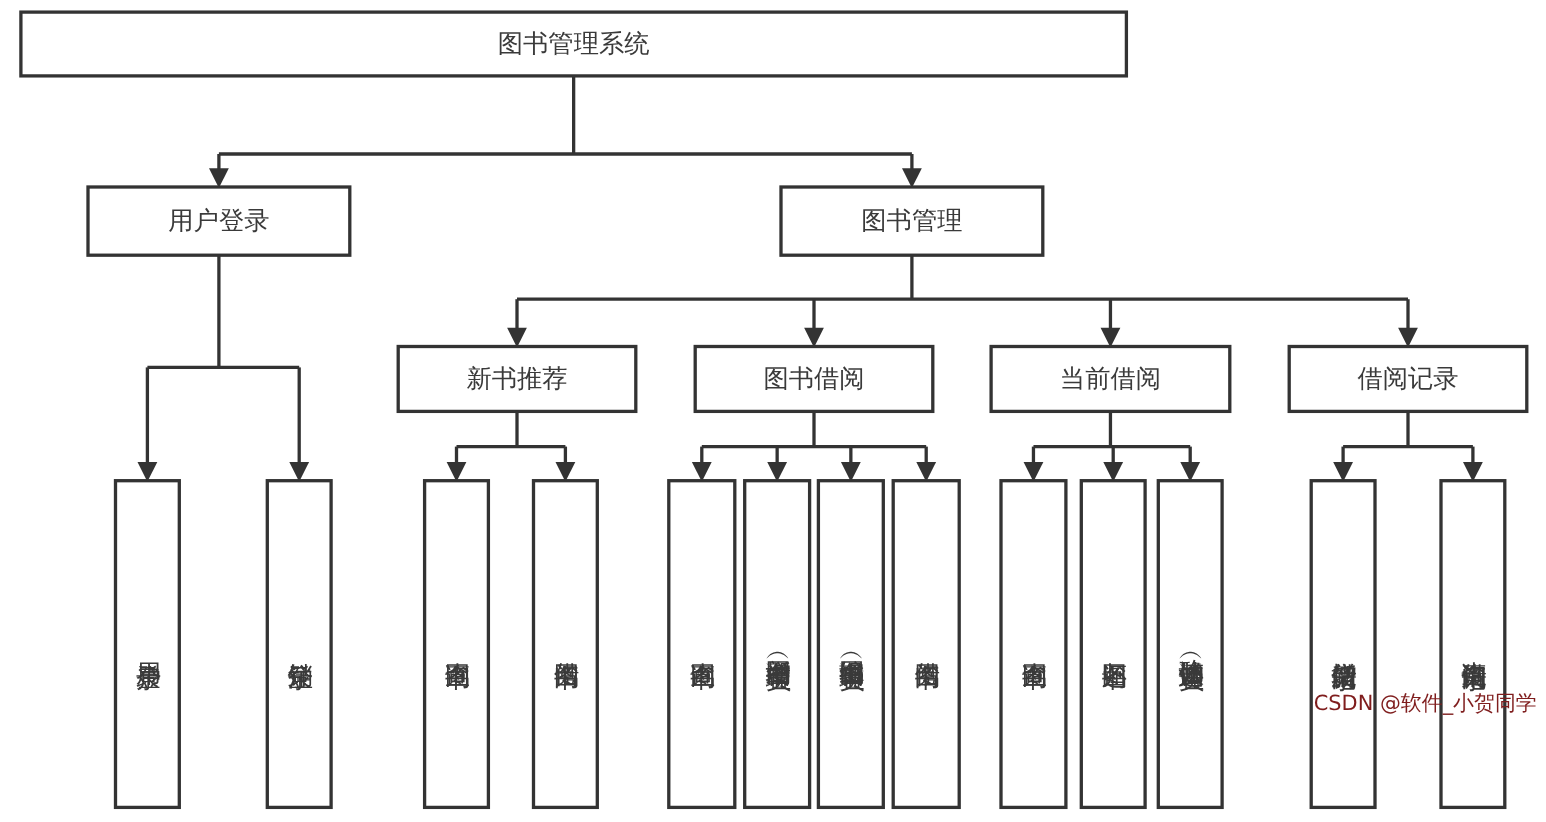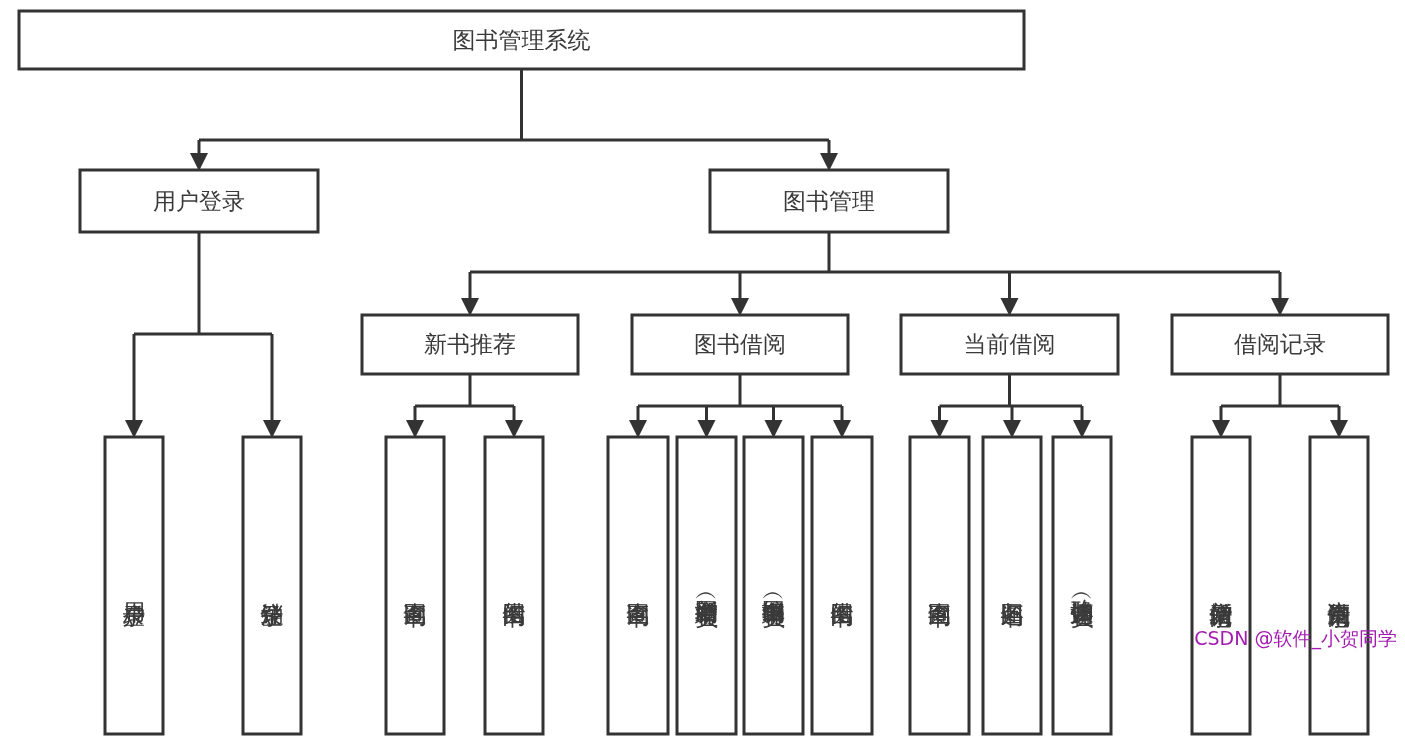--- a/index.html
+++ b/index.html
@@ -58,21 +58,21 @@
     letter-spacing: 1px;
     white-space: nowrap;
     pointer-events: none;
   }
   .watermark {
     position: absolute;
     right: 8px;
     bottom: 6px;
     font-family: "DejaVu Sans", "Liberation Sans", sans-serif;
     font-size: 19px;
-    color: #a21caf;
+    color: #7f1d1d;
     white-space: nowrap;
   }
 </style>
 </head>
 <body>
 
 <div id="diagram-root">
   <svg class="flow" viewBox="0 0 1405 747">
     <g id="edge-layer">
         <g>

